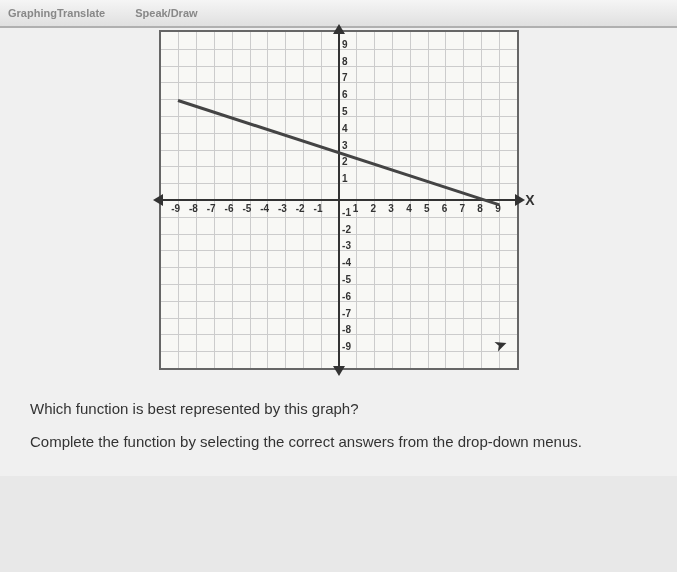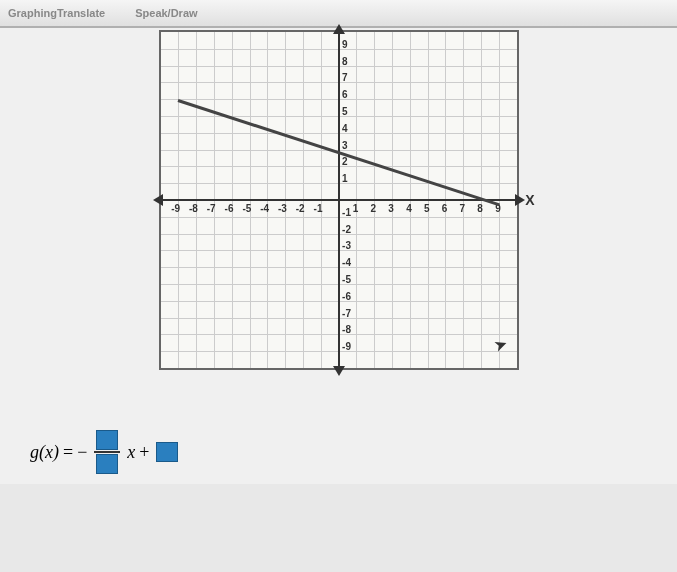--- a/index.html
+++ b/index.html
@@ -238,30 +238,19 @@
       <div class="tick-label" style="top:51%;left:89%">8</div>
       <div class="tick-label" style="top:51%;left:94%">9</div>
 
       <span class="x-label">X</span>
 
       <div class="function-line" style="left:5%; top:20%; width:95%; transform:rotate(18deg);"></div>
     </div>
   </div>
 
   <div class="question-area">
-
-    <div class="equation">
-      <span>g(x)</span>
-      <span style="font-style:normal"> = </span>
-      <span style="font-style:normal">−</span>
-      <span class="fraction">
-        <span class="frac-num"></span>
-        <span class="frac-bar"></span>
-        <span class="frac-den"></span>
-      </span>
-      <span>x</span>
-      <span style="font-style:normal"> + </span>
-      <span class="dropdown-box"></span>
-    </div>
+    <p class="question-text">Which function is best represented by this graph?</p>
+    <p class="question-text">Complete the function by selecting the correct answers from the drop-down menus.</p>
+
   </div>
 </div>
 
 <div class="cursor-arrow">➤</div>
 
 </body></html>

